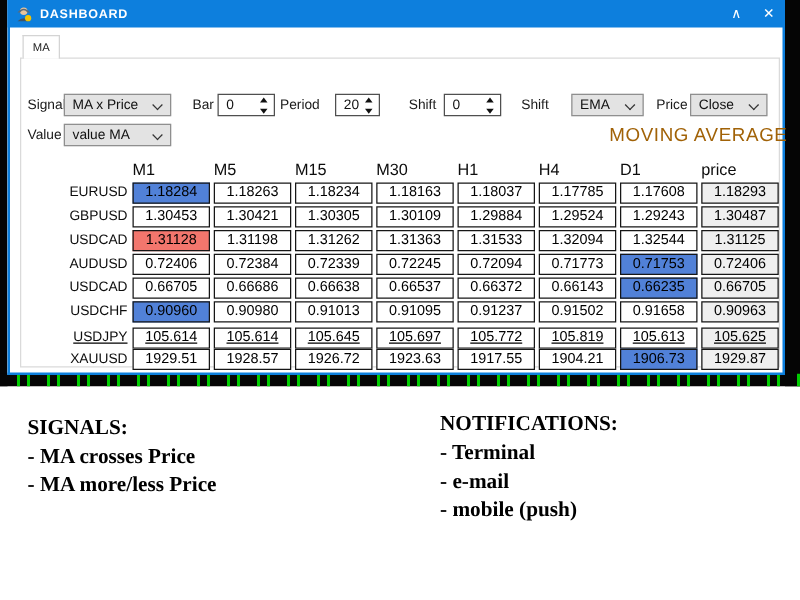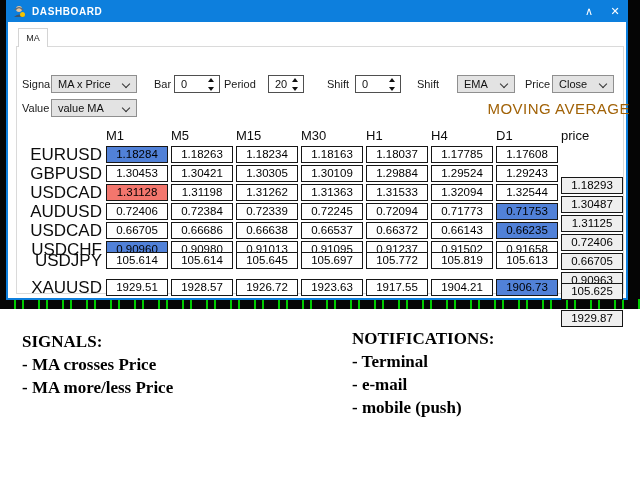--- a/index.html
+++ b/index.html
@@ -47,25 +47,25 @@
   .spin{position:absolute;height:18px;background:#fff;border:1px solid #4f4f4f;
         font-size:11px;color:#111;line-height:16px;padding-left:6px;cursor:default;}
   .spin .arrows{position:absolute;right:3px;top:1px;width:10px;height:14px;}
   .tri-up{position:absolute;left:2px;top:1px;width:0;height:0;
           border-left:3px solid transparent;border-right:3px solid transparent;border-bottom:4px solid #111;}
   .tri-dn{position:absolute;left:2px;bottom:0px;width:0;height:0;
           border-left:3px solid transparent;border-right:3px solid transparent;border-top:4px solid #111;}
 
   
   .trow{position:absolute;left:18px;display:flex;align-items:stretch;}
-  .rlabel{width:76px;margin-right:4px;text-align:right;font-size:17px;color:#0d0d0d;line-height:17px;}
+  .rlabel{width:76px;margin-right:4px;text-align:right;font-size:11px;color:#0d0d0d;line-height:17px;}
   .hcell{width:62px;margin-right:3px;text-align:left;font-size:13px;color:#0d0d0d;}
   .cell{width:62px;margin-right:3px;height:17px;border:1px solid #161616;background:#fff;
         text-align:center;font-size:11.5px;line-height:15px;color:#000;cursor:default;}
-  .cell.price{background:var(--pricebg);margin-top:31px;}
+  .cell.price{background:var(--pricebg);}
   .cell.hl-blue{background:var(--hlblue);}
   .cell.hl-red{background:var(--hlred);}
 
   
   .note{position:absolute;font-family:var(--serifFont);font-weight:bold;font-size:17px;color:#000;line-height:23px;}
   .note div{white-space:nowrap;}
 </style>
 </head>
 <body>
 
@@ -216,21 +216,21 @@
           <div class="rlabel">USDCHF</div>
           <div class="cell hl-blue">0.90960</div>
           <div class="cell">0.90980</div>
           <div class="cell">0.91013</div>
           <div class="cell">0.91095</div>
           <div class="cell">0.91237</div>
           <div class="cell">0.91502</div>
           <div class="cell">0.91658</div>
           <div class="cell price">0.90963</div>
         </div>
-        <div class="trow" style="top: 252px;">
+        <div class="trow" style="top: 262px; text-decoration: underline;">
           <div class="rlabel">USDJPY</div>
           <div class="cell">105.614</div>
           <div class="cell">105.614</div>
           <div class="cell">105.645</div>
           <div class="cell">105.697</div>
           <div class="cell">105.772</div>
           <div class="cell">105.819</div>
           <div class="cell">105.613</div>
           <div class="cell price">105.625</div>
         </div>

